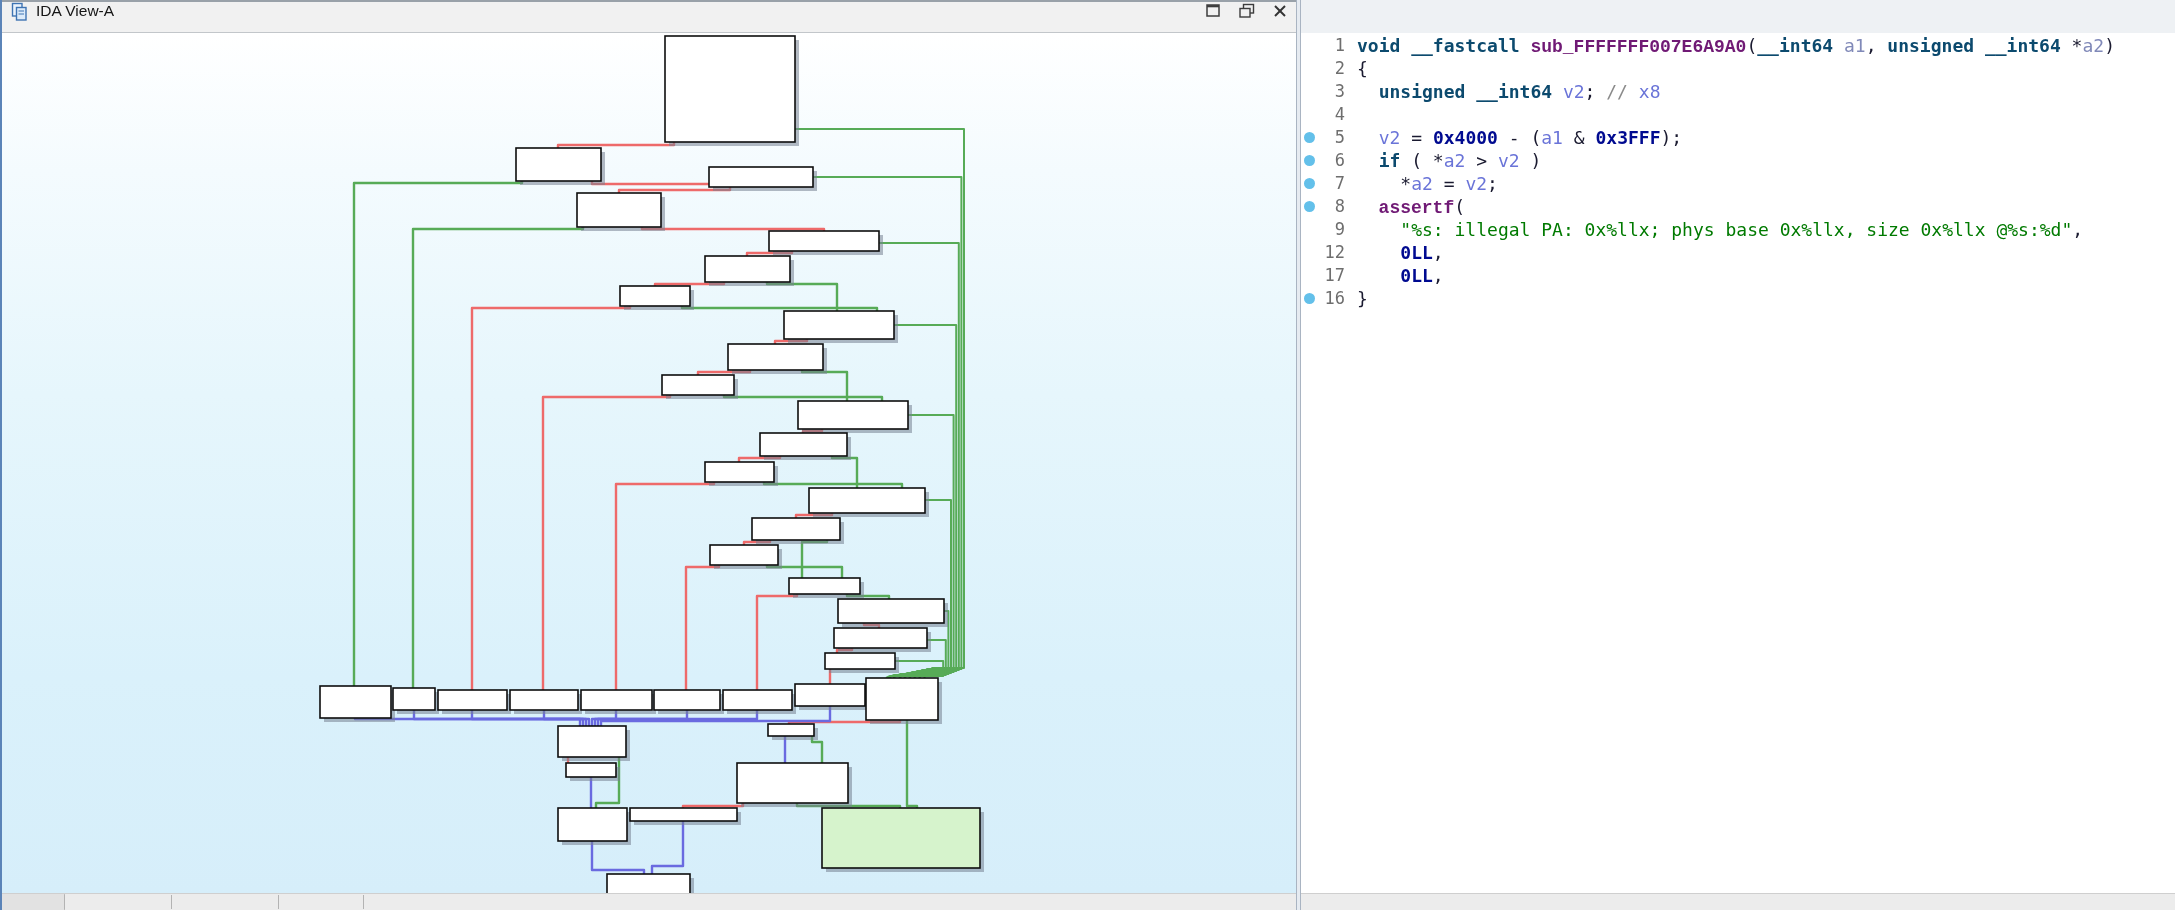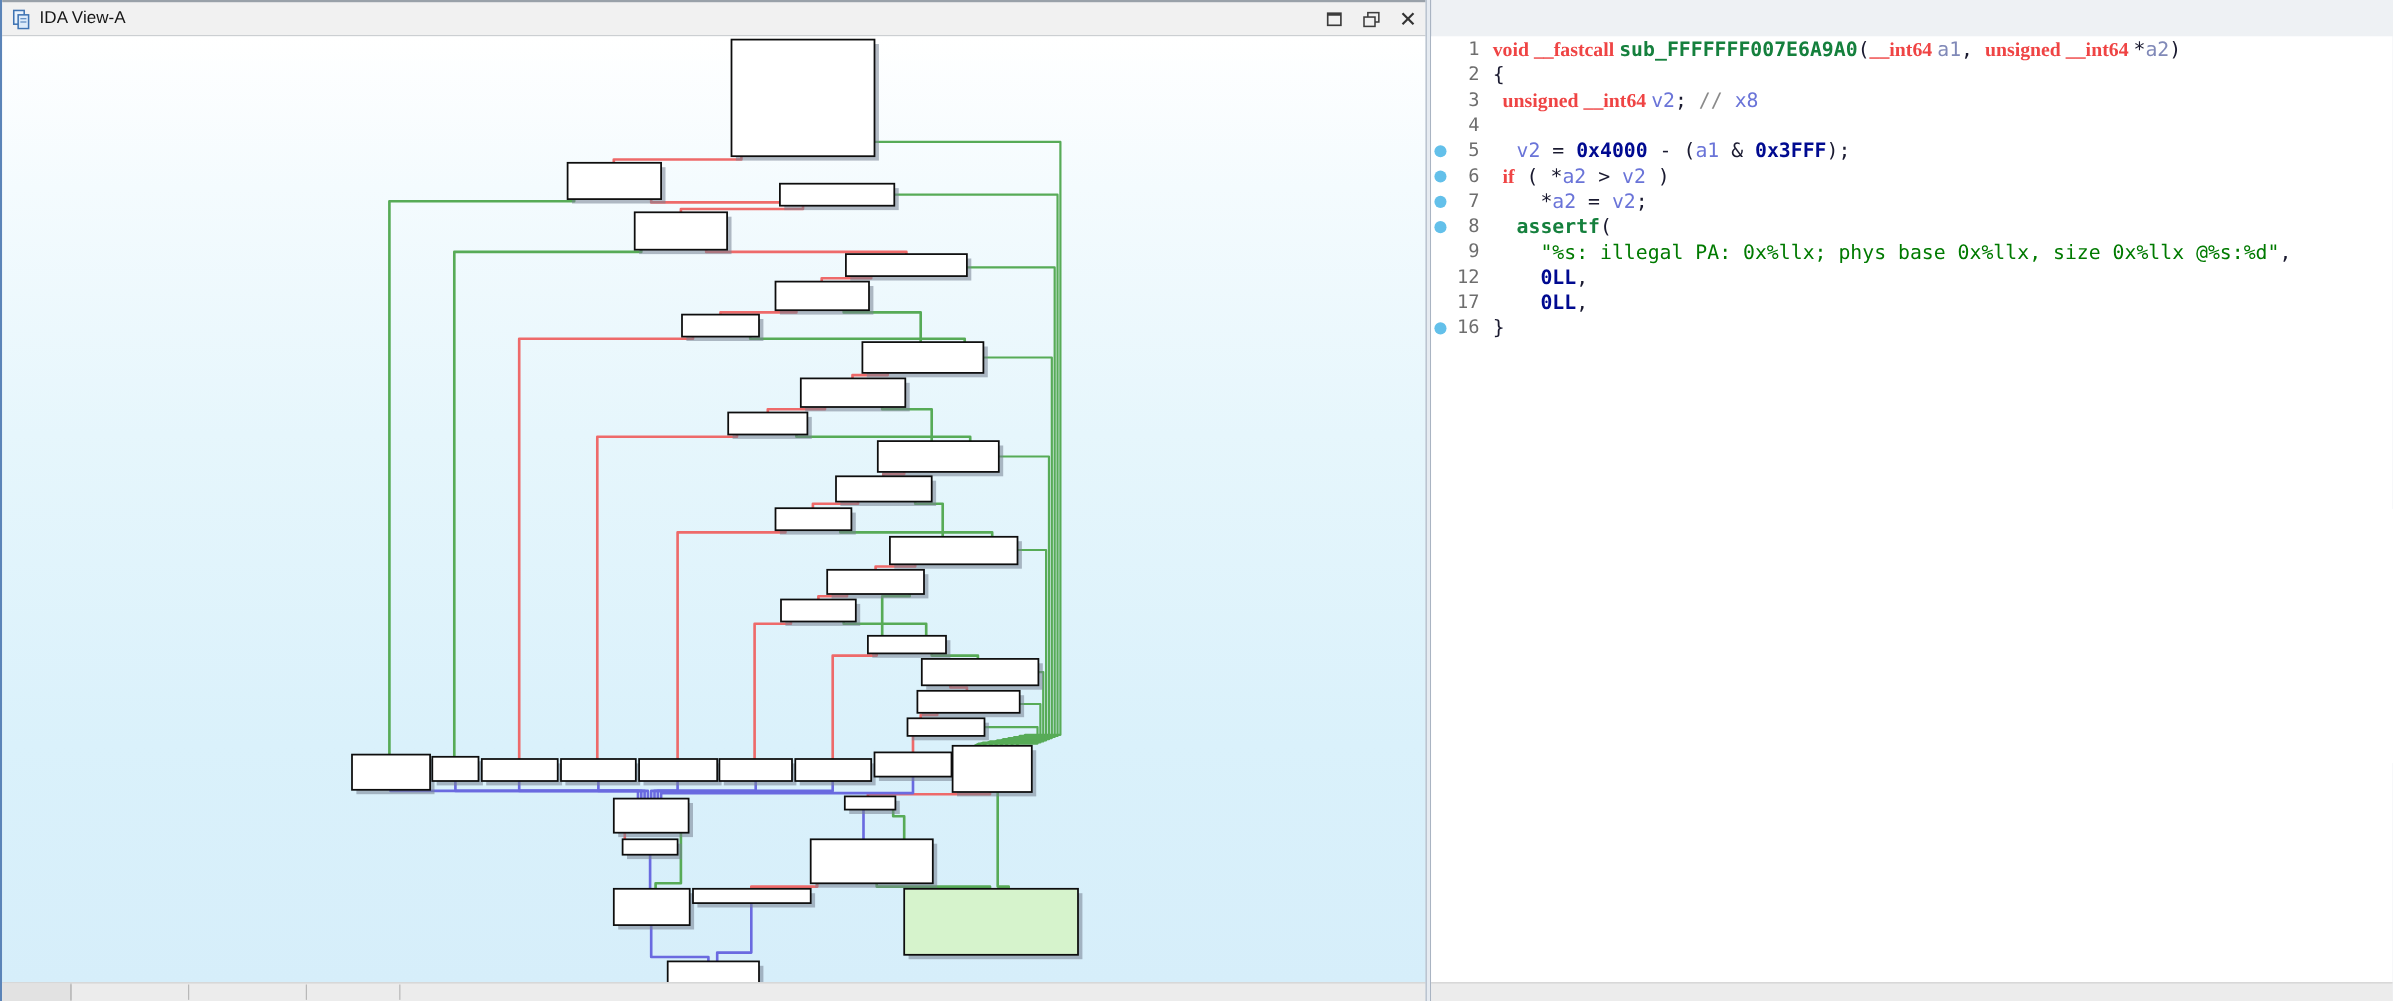--- a/index.html
+++ b/index.html
@@ -7,21 +7,21 @@
        font-family:"Liberation Sans",sans-serif;background:#eef1f4;}
 
   .pane{position:absolute;top:0;height:910px;}
   #left-pane{left:0;width:1296px;border-left:2px solid #5b84b8;box-sizing:border-box;}
   #divider{position:absolute;top:0;left:1296px;width:5px;height:910px;
            background:#e6ebf1;border-left:1px solid #a9b4c2;border-right:1px solid #a9b4c2;box-sizing:border-box;}
   #right-pane{left:1301px;width:874px;}
 
   .titlebar{position:absolute;top:0;left:0;right:0;height:33px;box-sizing:border-box;
             background:#f1f1f1;border-top:2px solid #99a1a9;border-bottom:1px solid #c2c6ca;
-            display:flex;align-items:center;}
+            display:flex;align-items:flex-start;}
   .titlebar .ticon{margin:0 8px 0 9px;flex:0 0 auto;display:flex;}
   .titlebar .ttext{font-size:15.5px;color:#151515;}
   .winbtns{margin-left:auto;margin-right:8px;display:flex;align-items:center;gap:16px;}
   .winbtn{display:flex;cursor:default;}
 
   .graph-area{position:absolute;top:33px;left:0;width:1296px;height:860px;
       background:linear-gradient(180deg,#ffffff 0%,#f4fbfe 16%,#e6f6fc 42%,#daf1fb 75%,#d6eefa 100%);}
   .graph-area svg{position:absolute;top:0;left:0;}
 
   .statusbar{position:absolute;bottom:0;left:0;right:0;height:17px;box-sizing:border-box;
@@ -32,22 +32,22 @@
   .code-area{position:absolute;top:33px;left:0;width:874px;height:860px;background:#ffffff;
              overflow:hidden;padding-top:1px;box-sizing:border-box;}
   .cl{position:relative;height:23px;font-family:"DejaVu Sans Mono","Liberation Mono",monospace;
       font-size:18px;line-height:23px;white-space:pre;}
   .cl .ln{position:absolute;left:0;top:0;width:44px;text-align:right;color:#6e6e6e;
           font-size:17px;z-index:1;}
   .cl .txt{position:absolute;left:56px;top:0;z-index:1;}
   .cl.hl .hlbar{position:absolute;left:52px;right:0;top:0;height:23px;background:#b3e0a8;z-index:0;}
   .cl .dot{position:absolute;left:3px;top:6px;width:11px;height:11px;border-radius:50%;
            background:#63c0ea;z-index:2;}
-  .s-kw{color:#ef4444;font-weight:bold;font-family:Liberation Serif, serif;}
-  .s-fn{color:#15803d;font-weight:bold;}
+  .s-kw{color:#0c4a6e;font-weight:bold;}
+  .s-fn{color:#701a75;font-weight:bold;font-family:Liberation Mono, monospace;}
   .s-num{color:#000a90;font-weight:bold;}
   .s-var{color:#6a74d8;}
   .s-arg{color:#8089b8;}
   .s-str{color:#007a00;}
   .s-pun{color:#1a1a30;}
   .s-com{color:#8a8a8a;}
 </style>
 </head>
 <body>
 

